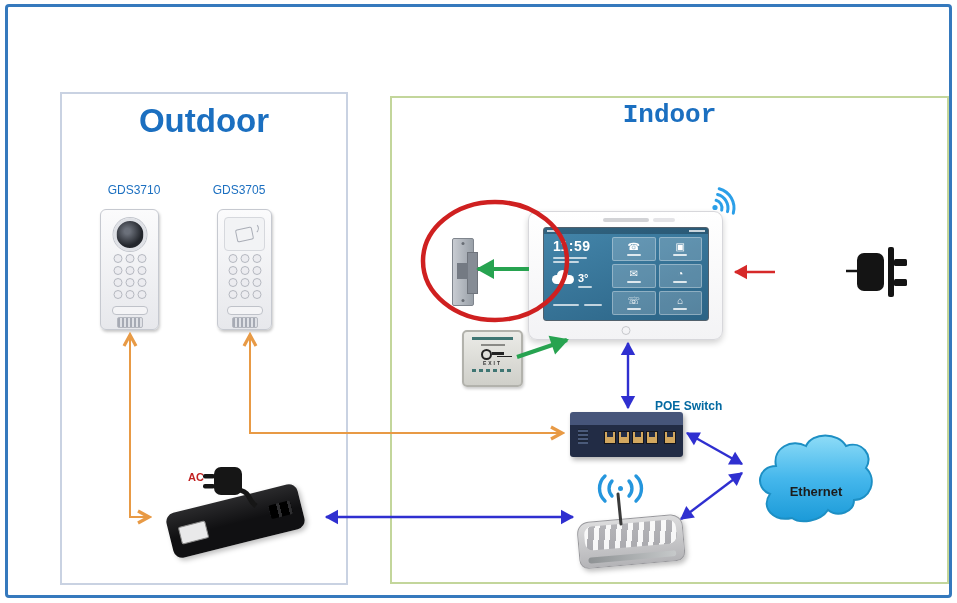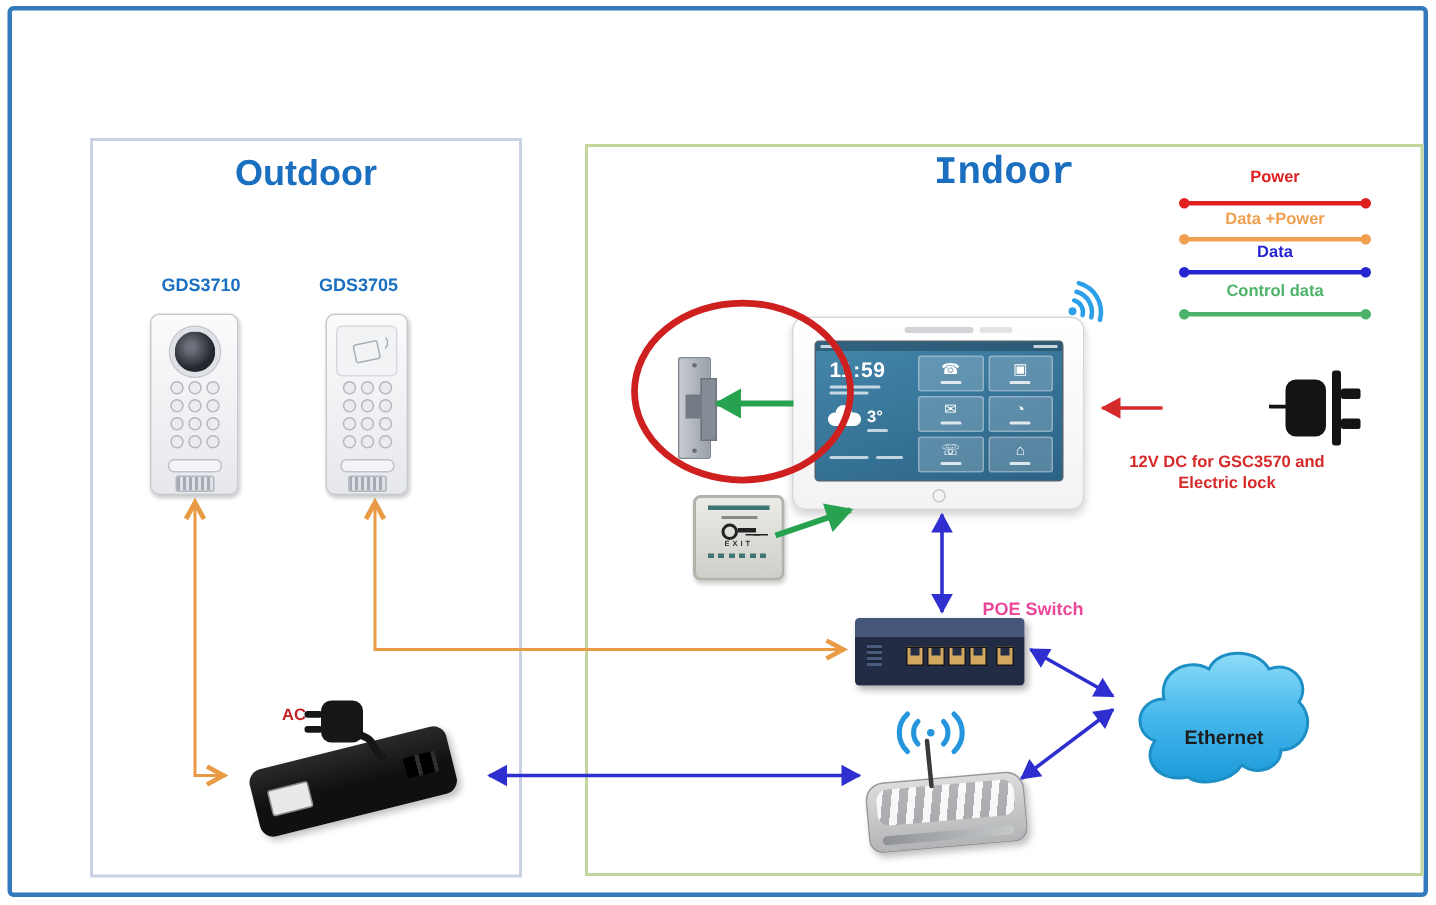--- a/index.html
+++ b/index.html
@@ -4,23 +4,23 @@
 <style>
   html,body{margin:0;padding:0;background:#fff;font-family:"Liberation Sans",sans-serif;}
   .stage{position:relative;width:957px;height:603px;background:#fff;overflow:hidden;}
   .frame{position:absolute;left:5px;top:4px;width:941px;height:588px;border:3px solid #3579bd;border-radius:4px;}
   
   .main-title{position:absolute;left:74px;top:14px;font-size:17px;font-weight:800;color:#00a64f;letter-spacing:.2px;}
   .zone{position:absolute;background:#fff;}
   .zone.outdoor{left:60px;top:92px;width:284px;height:489px;border:2px solid #c9d2e2;}
   .zone.indoor{left:390px;top:96px;width:555px;height:484px;border:2px solid #c3d69b;}
   .zone-title{width:100%;text-align:center;font-weight:800;color:#1b6fc0;}
-  .zone.outdoor .zone-title{font-size:24px;margin-top:8px;}
+  .zone.outdoor .zone-title{font-size:33px;margin-top:8px;}
   .zone.indoor .zone-title{font-size:26px;margin-top:2px;font-family:Liberation Mono, monospace;}
-  .dev-label{position:absolute;width:72px;text-align:center;font-size:12px;font-weight:bold;color:#1b6fc0;}
+  .dev-label{position:absolute;width:72px;text-align:center;font-size:12px;font-weight:normal;color:#1b6fc0;}
   
   .gds{position:absolute;background:linear-gradient(180deg,#fbfbfc,#e7e8ec);border:1px solid #c6c9d0;border-radius:6px;box-shadow:1px 2px 3px rgba(0,0,0,.22);}
   #gds3710{left:100px;top:209px;width:57px;height:119px;}
   #gds3705{left:217px;top:209px;width:53px;height:119px;}
   .cam{position:absolute;left:50%;top:8px;transform:translateX(-50%);width:27px;height:27px;border-radius:50%;background:radial-gradient(circle at 40% 38%,#6b707a 12%,#23262c 62%);border:3px solid #dfe1e6;box-shadow:0 0 0 1px #c3c6cd;}
   .rfidzone{position:absolute;left:6px;right:6px;top:7px;height:32px;background:#f2f3f5;border:1px solid #d6d8dd;border-radius:4px;display:flex;align-items:center;justify-content:center;}
   .rfid{position:relative;width:15px;height:11px;border:1.6px solid #a9adb6;border-radius:2px;transform:rotate(-12deg);}
   .rfid::after{content:"";position:absolute;right:-8px;top:-4px;width:9px;height:9px;border:1.6px solid transparent;border-right-color:#a9adb6;border-radius:50%;transform:rotate(15deg);}
   .keypad{position:absolute;left:50%;top:44px;transform:translateX(-50%);display:grid;grid-template-columns:repeat(3,9px);grid-auto-rows:9px;gap:3px;}
   .keypad i{width:9px;height:9px;border-radius:50%;background:#ececf0;border:1px solid #b5b8c0;box-sizing:border-box;}
@@ -44,21 +44,21 @@
   .injector{position:absolute;left:168px;top:498px;width:135px;height:46px;background:linear-gradient(180deg,#2a2a2c,#101012 55%);border-radius:9px;transform:rotate(-14deg);box-shadow:2px 3px 5px rgba(0,0,0,.25);}
   .injector .sticker{position:absolute;left:10px;top:15px;width:26px;height:16px;background:#e9e9ea;border:1px solid #8a8a8a;border-radius:2px;}
   .injector .holes{position:absolute;right:10px;top:16px;width:22px;height:14px;background:repeating-linear-gradient(90deg,#000 0 8px,#2e2e30 8px 11px);border-radius:2px;}
   
   .poe{position:absolute;left:570px;top:412px;width:113px;height:45px;background:linear-gradient(180deg,#46557a 0 28%,#222c45 28%);border-radius:3px;box-shadow:2px 3px 5px rgba(0,0,0,.3);}
   .poe .vent{position:absolute;left:8px;top:17px;width:10px;height:15px;background:repeating-linear-gradient(0deg,#4a5a7a 0 2px,#1d2638 2px 4px);}
   .poe .ports{position:absolute;left:34px;top:19px;display:flex;gap:2px;}
   .poe .ports i{position:relative;width:12px;height:13px;background:#d2a75f;border:1px solid #15151a;box-sizing:border-box;}
   .poe .ports i::after{content:"";position:absolute;left:2px;top:0;width:6px;height:5px;background:#222c45;}
   .poe .ports i:nth-child(5){margin-left:4px;}
-  .poe-label{position:absolute;left:655px;top:399px;width:90px;font-size:12px;font-weight:bold;color:#ec4899;}
+  .poe-label{position:absolute;left:655px;top:399px;width:90px;font-size:12px;font-weight:bold;color:#0369a1;}
   
   .router{position:absolute;left:578px;top:518px;width:104px;height:45px;background:linear-gradient(180deg,#dcdcdd,#b4b4b7);border:1px solid #97979b;border-radius:12px 12px 9px 9px;transform:rotate(-5deg);box-shadow:2px 3px 5px rgba(0,0,0,.25);}
   .router::before{content:"";position:absolute;left:6px;top:4px;right:6px;height:24px;border-radius:8px;background:repeating-linear-gradient(100deg,rgba(255,255,255,.85) 0 5px,rgba(150,150,156,.55) 5px 11px);}
   .router::after{content:"";position:absolute;left:8px;bottom:4px;right:8px;height:6px;border-radius:3px;background:linear-gradient(90deg,#8e9294,#c6c9ca);}
   
   .panel{position:absolute;left:528px;top:211px;width:193px;height:127px;background:linear-gradient(#ffffff,#f3f3f5);border:1px solid #d7d7db;border-radius:9px;box-shadow:0 3px 6px rgba(0,0,0,.18);}
   .panel .logo{position:absolute;left:50%;top:6px;transform:translateX(-50%);width:46px;height:4px;background:#d2d3d6;border-radius:2px;}
   .panel .logo2{position:absolute;left:64%;top:6px;width:22px;height:4px;background:#e4e4e7;border-radius:2px;}
   .panel .home{position:absolute;left:50%;bottom:4px;transform:translateX(-50%);width:7px;height:7px;border:1.5px solid #c7c8cc;border-radius:50%;}
   .screen{position:absolute;left:14px;top:15px;width:164px;height:92px;background:linear-gradient(160deg,#4486ab,#2b6385);border:1px solid #51606c;border-radius:3px;overflow:hidden;}
@@ -153,32 +153,21 @@
         <i></i>
         <i></i>
         <i></i>
         <i></i>
         <i></i>
       </div>
     <div class="pill"></div>
     <div class="grille"></div>
   </div>
 
-  <div class="legend">
-    <div class="lg-t t-red" style="top:0;">Power</div>
-    <div class="lg-l l-red" style="top:22px;"></div>
-    <div class="lg-t t-org" style="top:28px;">Data +Power</div>
-    <div class="lg-l l-org" style="top:46px;"></div>
-    <div class="lg-t t-blu" style="top:50px;">Data</div>
-    <div class="lg-l l-blu" style="top:68px;"></div>
-    <div class="lg-t t-grn" style="top:76px;">Control data</div>
-    <div class="lg-l l-grn" style="top:96px;"></div>
-  </div>
-
-  <div class="dc-caption">12V DC for GSC3570 and Electric lock</div>
+
 
   <div class="ac-label">AC</div>
   <div class="injector">
     <div class="sticker"></div>
     <div class="holes"></div>
   </div>
 
   <div class="poe-label">POE Switch</div>
   <div class="poe">
     <div class="vent"></div>

